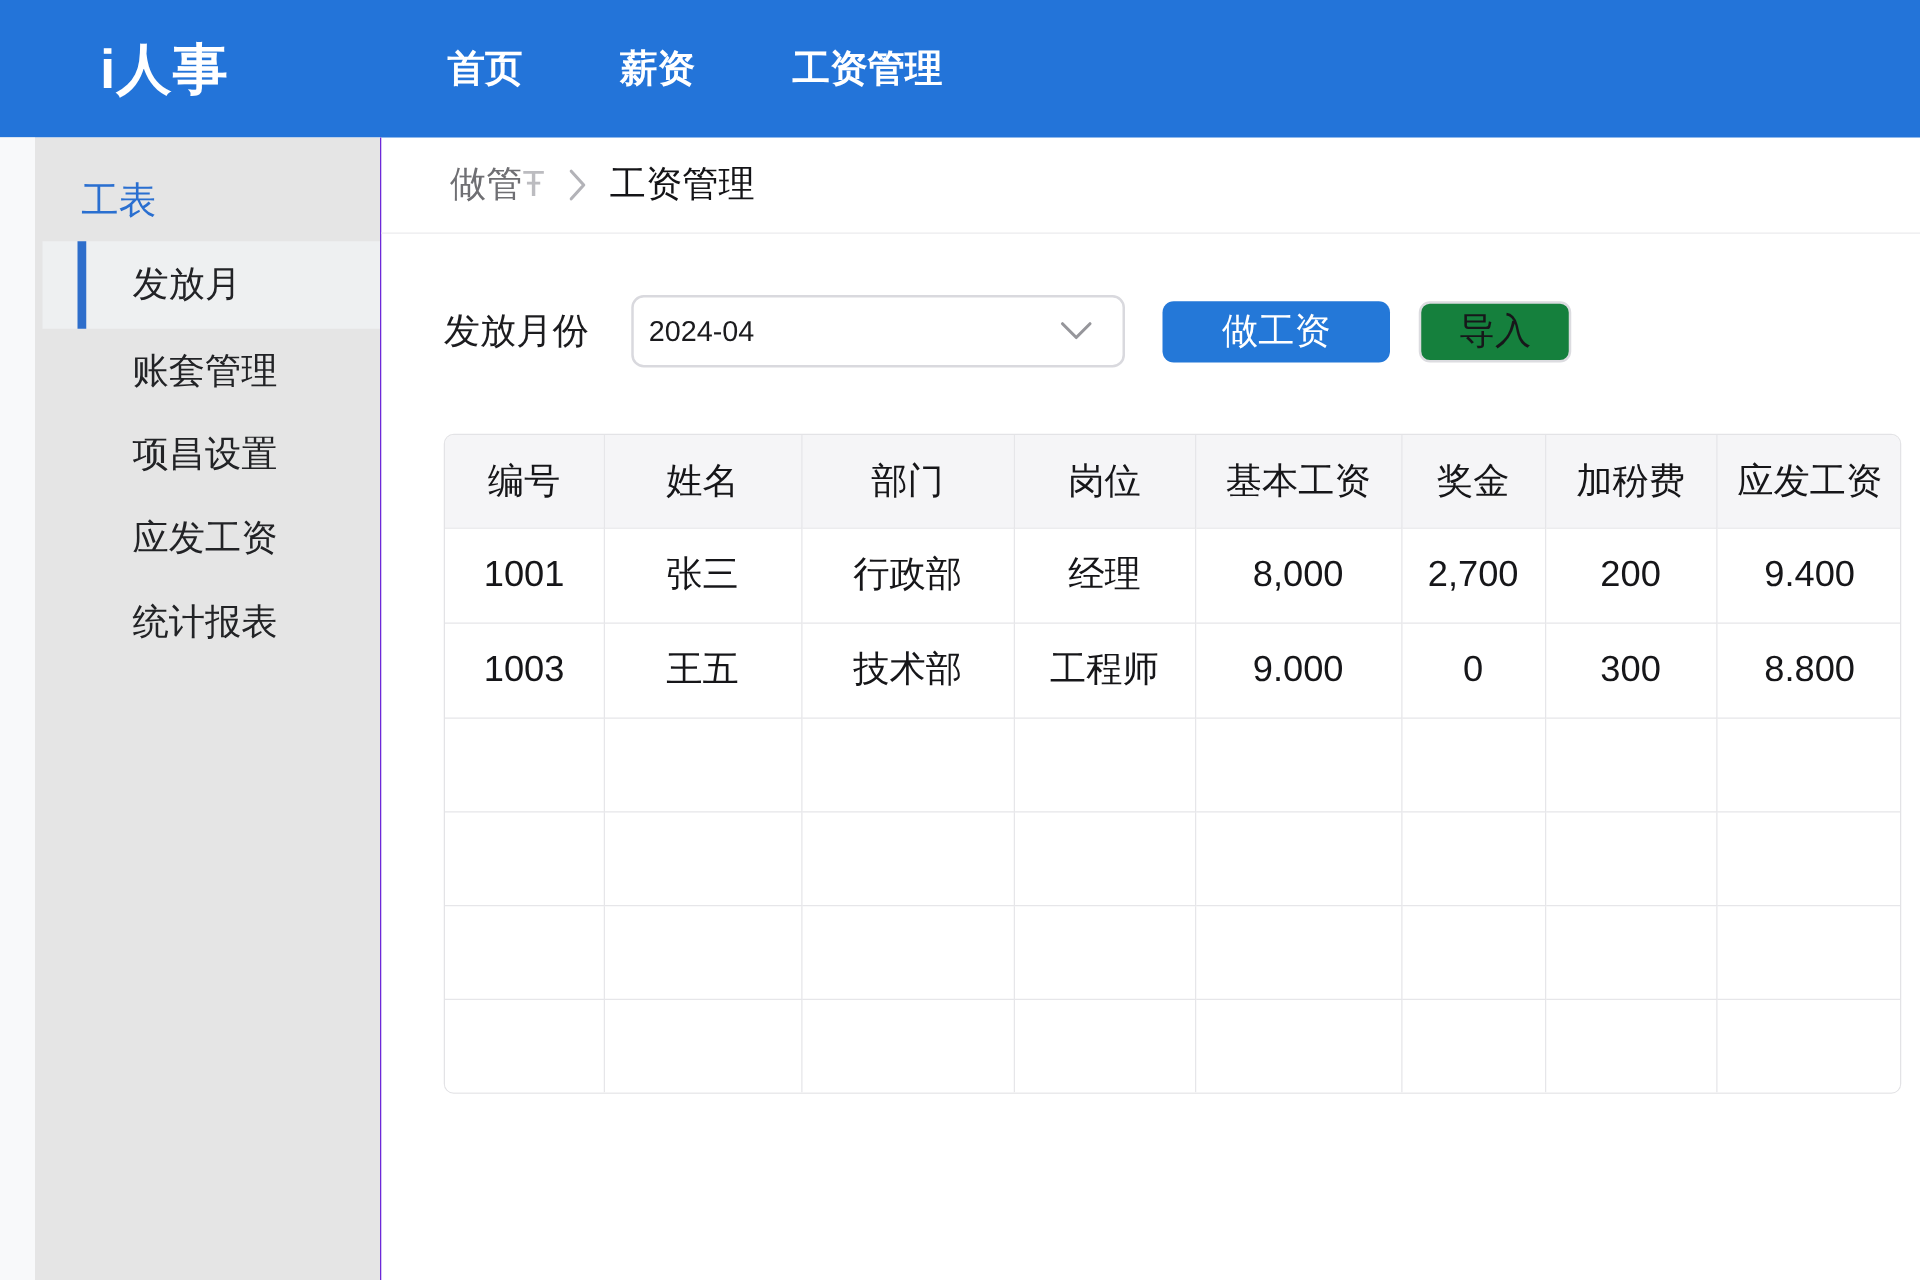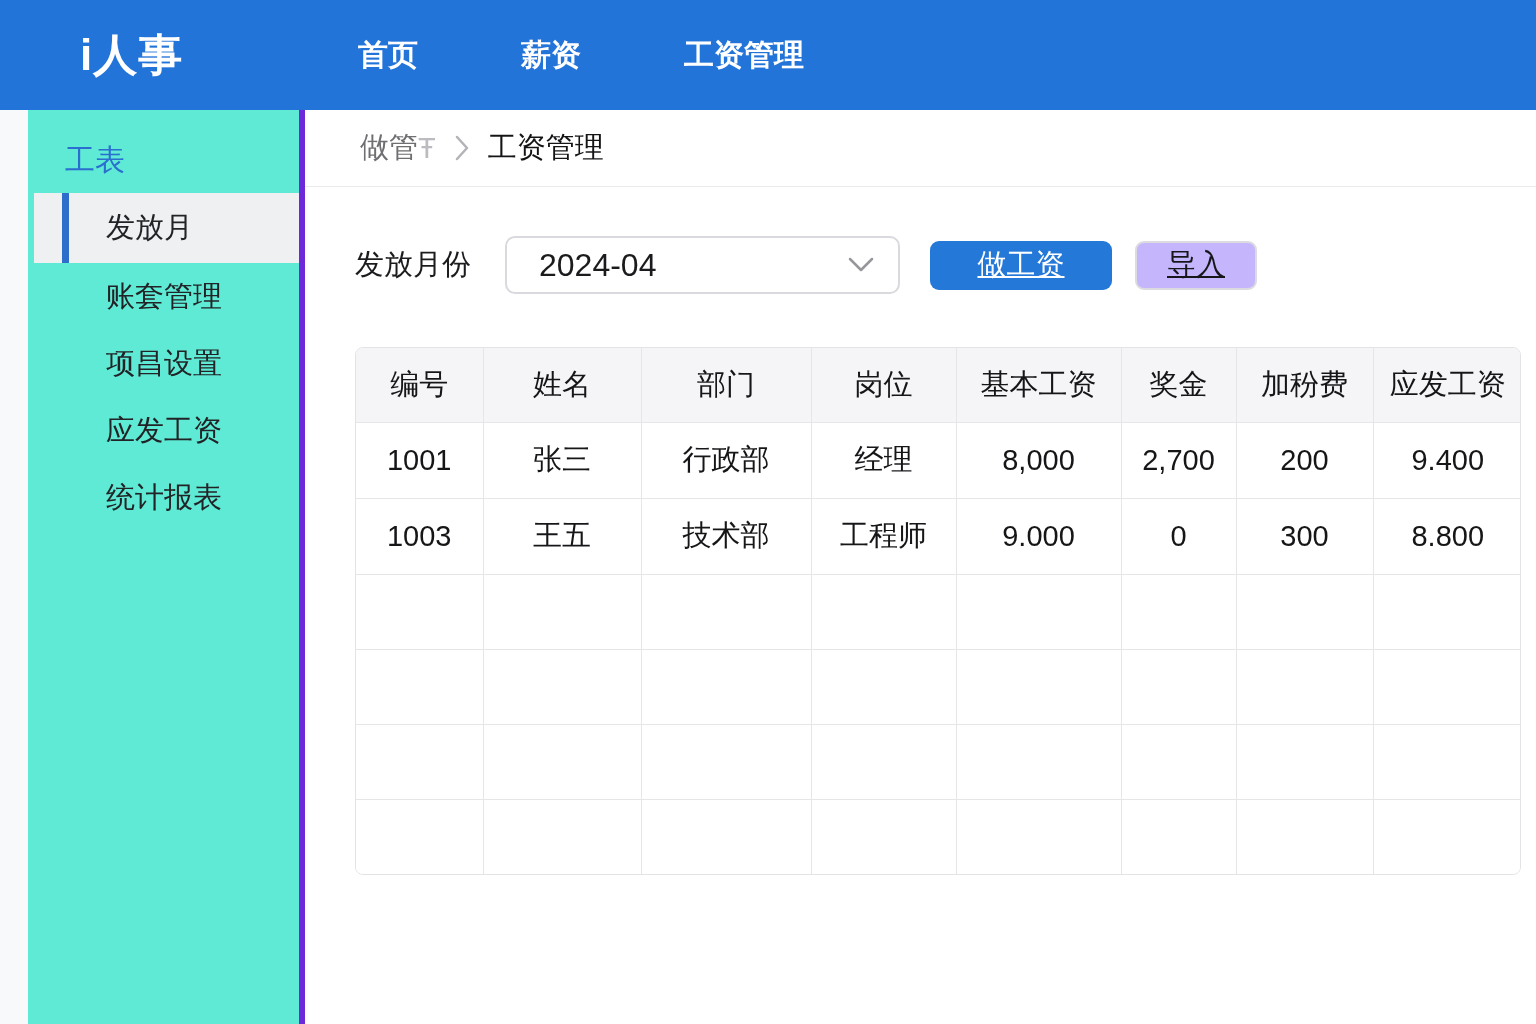--- a/index.html
+++ b/index.html
@@ -23,30 +23,30 @@
   
   .topbar{
     position:relative;height:110px;background:var(--topbar-bg);
   }
   .logo{
     position:absolute;left:80px;top:0;height:110px;display:flex;align-items:center;
     color:#ffffff;font-size:44px;font-weight:700;letter-spacing:1px;
   }
   .topnav{
     position:absolute;left:358px;top:0;height:110px;
-    display:flex;align-items:center;gap:103px;
+    display:flex;align-items:center;gap:78px;
   }
   .topnav-item{
     color:#ffffff;font-size:30px;font-weight:600;cursor:pointer;white-space:nowrap;
   }
   
   .layout{display:flex;height:914px;}
   .sidebar{
-    width:305px;flex:0 0 305px;position:relative;background:#5eead4;
-    padding-top:22px;border-right:6px solid #6d28d9;
+    width:305px;flex:0 0 305px;position:relative;background:#e5e5e5;
+    padding-top:22px;border-right:1px solid #6d28d9;
   }
   .left-strip{
     position:absolute;left:0;top:0;width:28px;height:914px;background:#f8f9fa;
   }
   .side-section{
     height:56px;display:flex;align-items:center;margin-left:65px;
     color:var(--link-blue);font-size:30px;font-weight:500;cursor:pointer;position:relative;
   }
   .side-item{
     height:67px;display:flex;align-items:center;padding-left:72px;
@@ -71,36 +71,36 @@
   .crumb-sep{display:flex;align-items:center;margin:0 18px;}
   .crumb-current{color:#141417;}
   
   .toolbar{
     display:flex;align-items:center;margin-top:49px;padding-left:50px;
   }
   .month-label{font-size:29px;color:#1c1c1f;white-space:nowrap;}
   .month-select{
     position:relative;margin-left:34px;width:395px;height:58px;
     border:2px solid var(--border-gray);border-radius:10px;background:#fff;
-    display:flex;align-items:center;padding-left:32px;font-size:32px;cursor:pointer;
+    display:flex;align-items:center;padding-left:12px;font-size:23px;cursor:pointer;
   }
   .chevron-down{
     position:absolute;right:24px;top:50%;transform:translateY(-50%);
     display:flex;align-items:center;
   }
   .btn{
     height:49px;border-radius:9px;display:flex;align-items:center;justify-content:center;
-    font-size:29px;cursor:pointer;text-decoration:underline;
+    font-size:29px;cursor:pointer;
   }
   .btn-primary{
     margin-left:30px;width:182px;background:var(--accent-blue);
     color:#ffffff;font-weight:500;border:none;
   }
   .btn-secondary{
-    margin-left:23px;width:122px;background:#c4b5fd;color:#17171a;
+    margin-left:23px;width:122px;background:#15803d;color:#17171a;
     border:2px solid #dcdce0;
   }
   
   .table-wrap{
     margin:53px 0 0 50px;width:1166px;
     border:1px solid #e3e3e6;border-radius:8px;overflow:hidden;background:#fff;
   }
   table{border-collapse:collapse;width:100%;table-layout:fixed;}
   th,td{
     border-right:1px solid var(--table-border);

